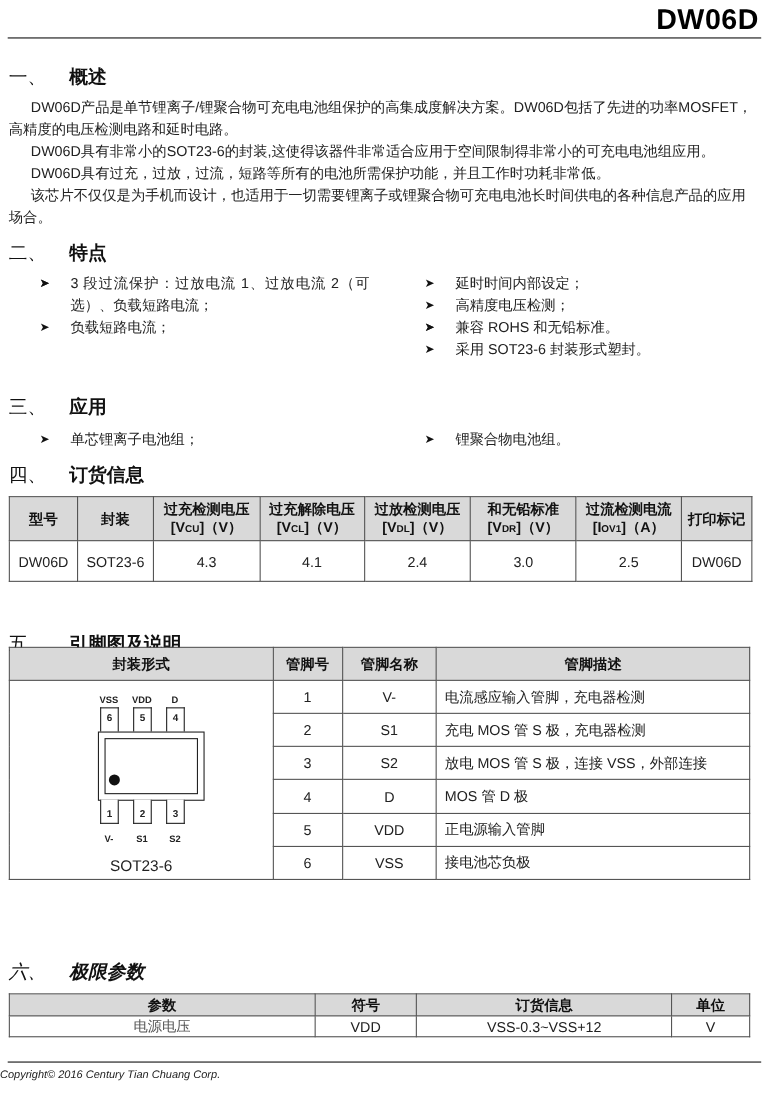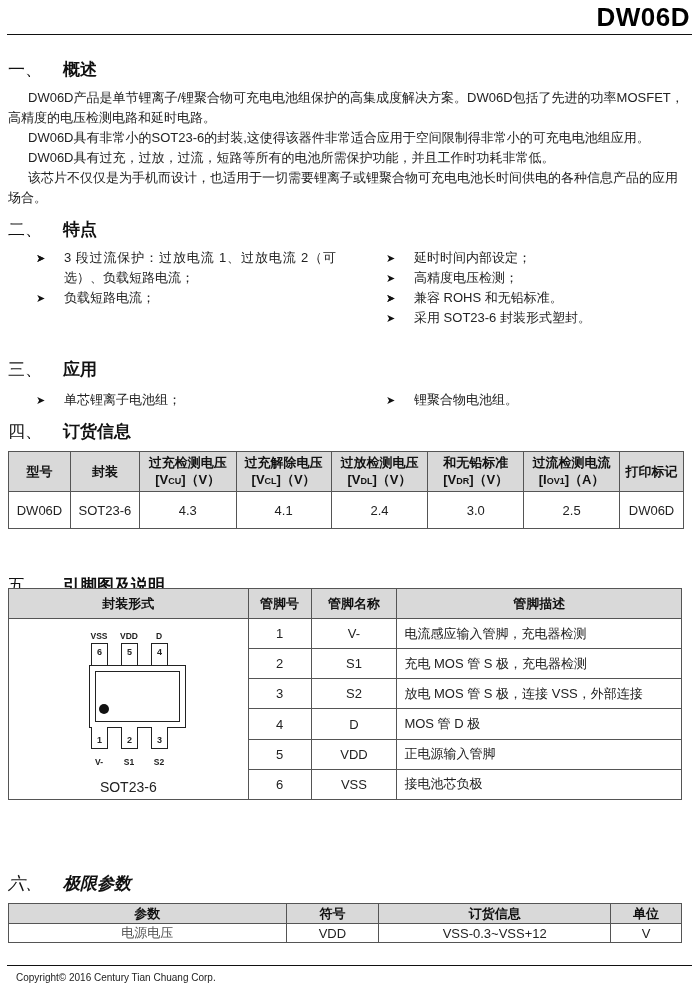--- a/index.html
+++ b/index.html
@@ -42,21 +42,21 @@
   .chip-body { position: absolute; left: 80px; top: 46px; width: 97px; height: 63px; border: 1.5px solid #222; }
   .chip-inner { position: absolute; left: 5px; top: 5px; right: 5px; bottom: 5px; border: 1.5px solid #222; }
   .chip-dot { position: absolute; left: 9px; top: 38px; width: 10px; height: 10px; border-radius: 50%; background: #111; }
   .pin { position: absolute; width: 17px; height: 22px; border: 1.5px solid #222; font-size: 9px; font-weight: bold; text-align: center; background: #fff; }
   .pin.top { top: 24px; line-height: 17px; border-bottom: none; }
   .pin.bot { top: 108px; line-height: 26px; border-top: none; }
   .pin-label { position: absolute; font-size: 8.5px; font-weight: bold; text-align: center; width: 30px; }
   .chip-caption { position: absolute; left: 0; width: 100%; top: 160px; text-align: center; font-size: 14px; }
 
   .footer-line { position: absolute; left: 7px; top: 965px; width: 685px; border-top: 1.5px solid #111; }
-  .footer { position: absolute; left: 16px; top: 972px; font-size: 10px; color: #222; }
+  .footer { position: absolute; left: 0; top: 972px; font-size: 10px; color: #222; font-style: italic; }
 </style>
 </head>
 <body>
 
 <div class="title-bar">
   <div class="doc-title">DW06D</div>
 </div>
 
 <div class="section-heading" style="top:58px;">
   <span class="num">一、</span><span>概述</span>

